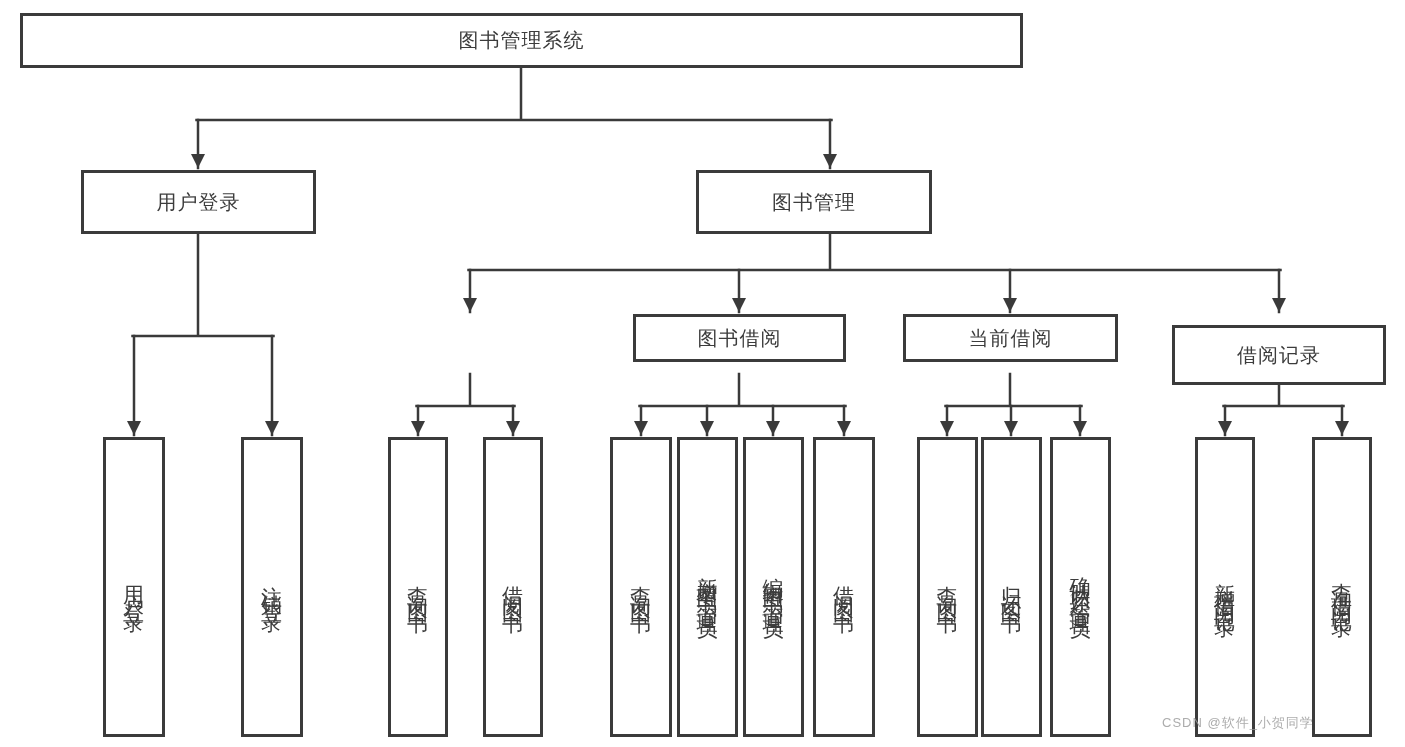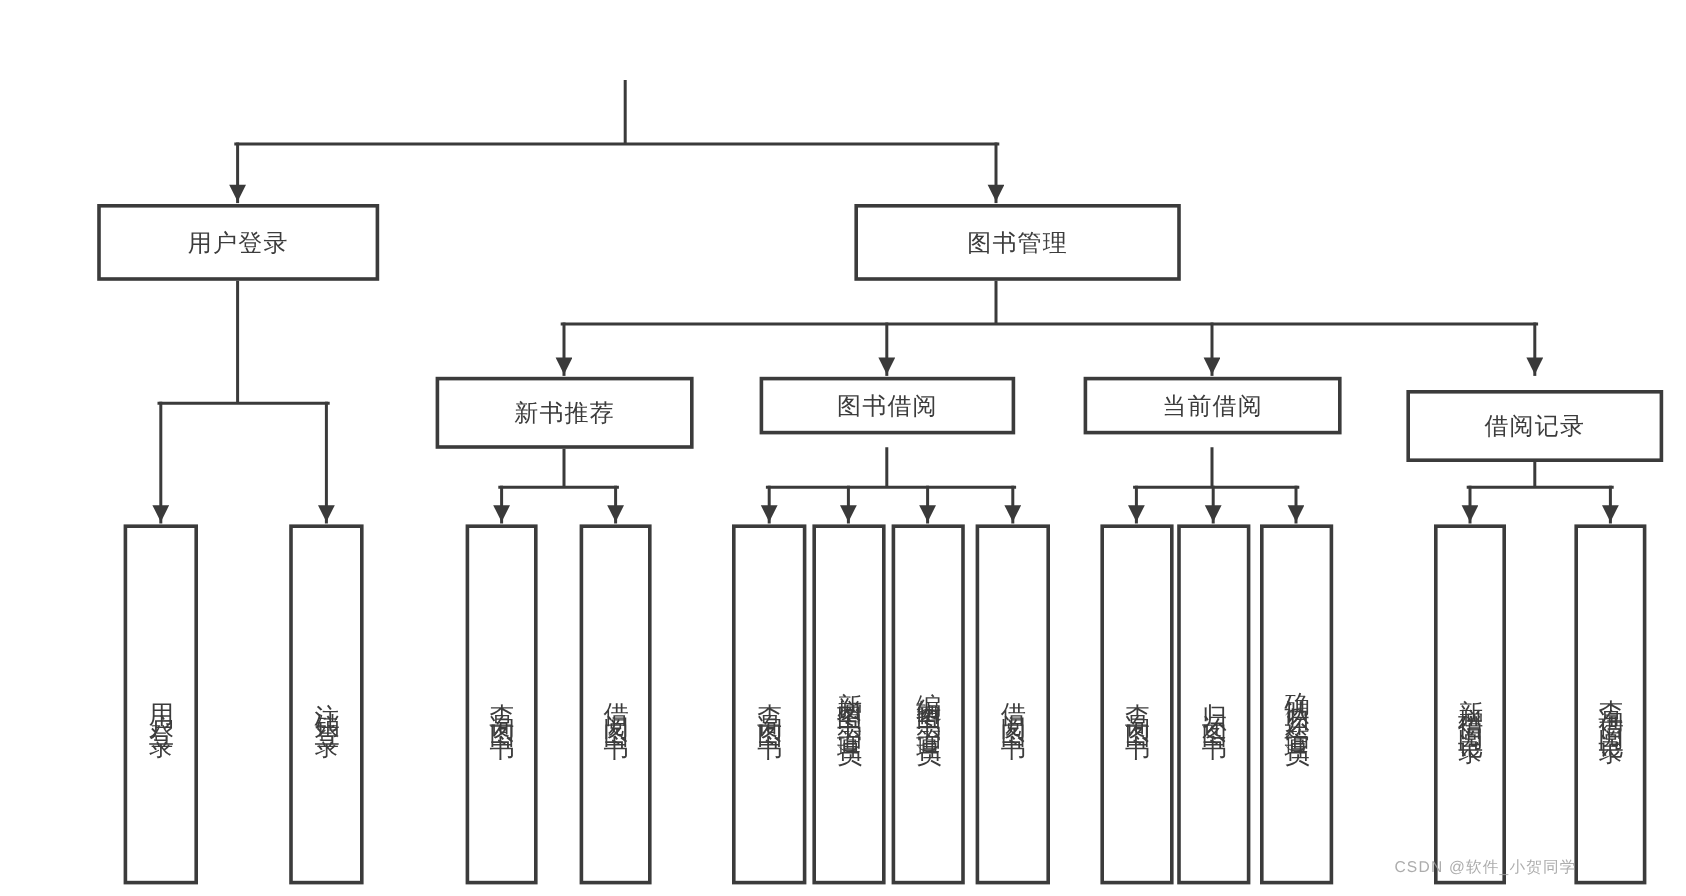--- a/index.html
+++ b/index.html
@@ -86,31 +86,31 @@
       <line x1="947" y1="406" x2="947" y2="435" marker-end="url(#arrow)"></line>
       <line x1="1011" y1="406" x2="1011" y2="435" marker-end="url(#arrow)"></line>
       <line x1="1080" y1="406" x2="1080" y2="435" marker-end="url(#arrow)"></line>
 
       <path d="M1279 374 V406 M1223.5 406 H1343.5"></path>
       <line x1="1225" y1="406" x2="1225" y2="435" marker-end="url(#arrow)"></line>
       <line x1="1342" y1="406" x2="1342" y2="435" marker-end="url(#arrow)"></line>
     </g>
   </svg>
 
+  <div class="box" style="left:20px;top:13px;width:1003px;height:55px">
+    <span class="hlabel">图书管理系统</span>
+  </div>
 
   <div class="box" style="left:81px;top:170px;width:235px;height:64px">
     <span class="hlabel">用户登录</span>
   </div>
-  <div class="box" style="left:712px;top:170px;width:272px;height:64px">
+  <div class="box" style="left:696px;top:170px;width:236px;height:64px">
     <span class="hlabel">图书管理</span>
   </div>
 
-  <div class="box" style="left:363px;top:314px;width:215px;height:60px">
-    <span class="hlabel">新书推荐</span>
-  </div>
   <div class="box" style="left:633px;top:314px;width:213px;height:48px">
     <span class="hlabel">图书借阅</span>
   </div>
   <div class="box" style="left:903px;top:314px;width:215px;height:48px">
     <span class="hlabel">当前借阅</span>
   </div>
   <div class="box" style="left:1172px;top:325px;width:214px;height:60px">
     <span class="hlabel">借阅记录</span>
   </div>
 

